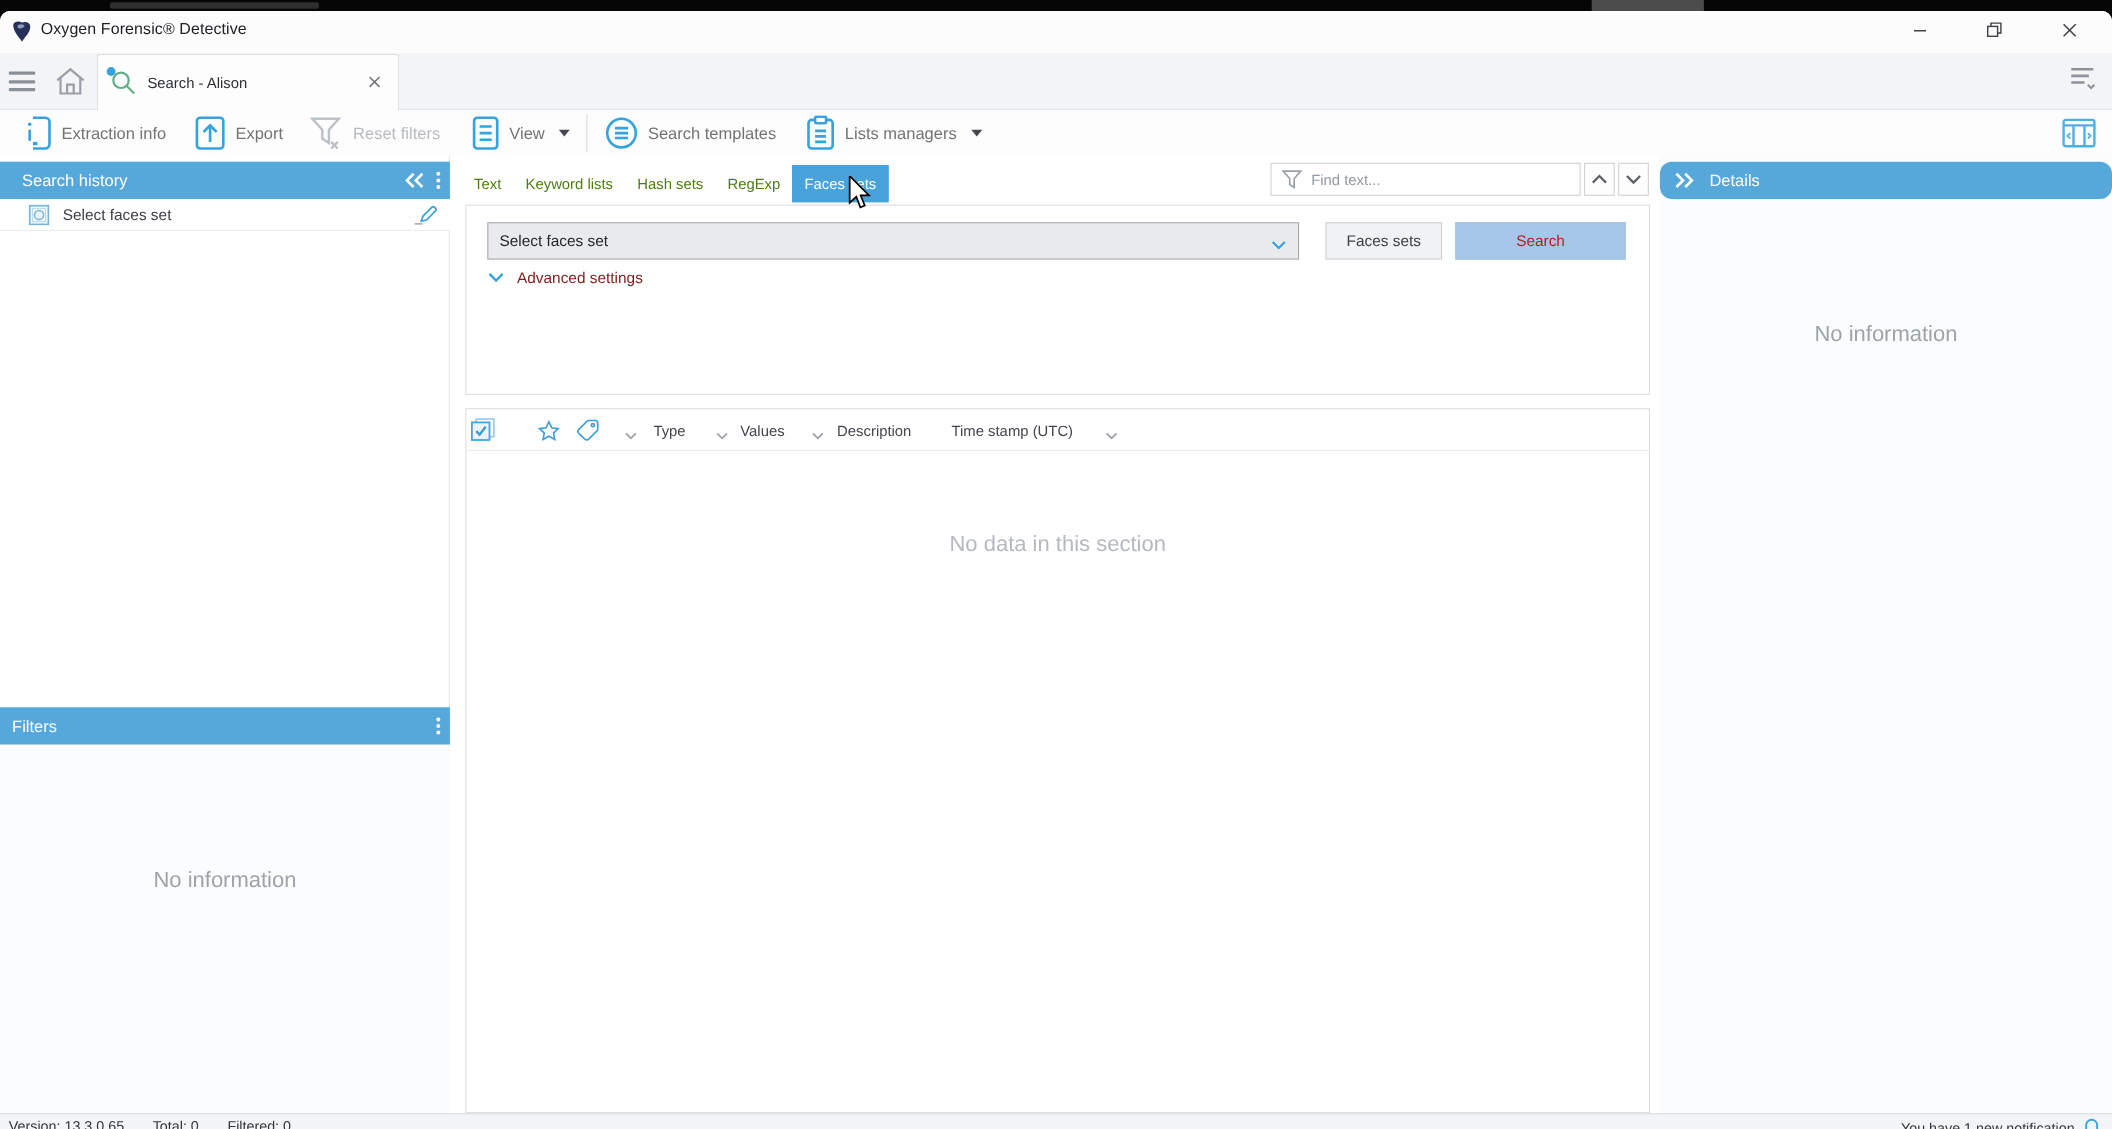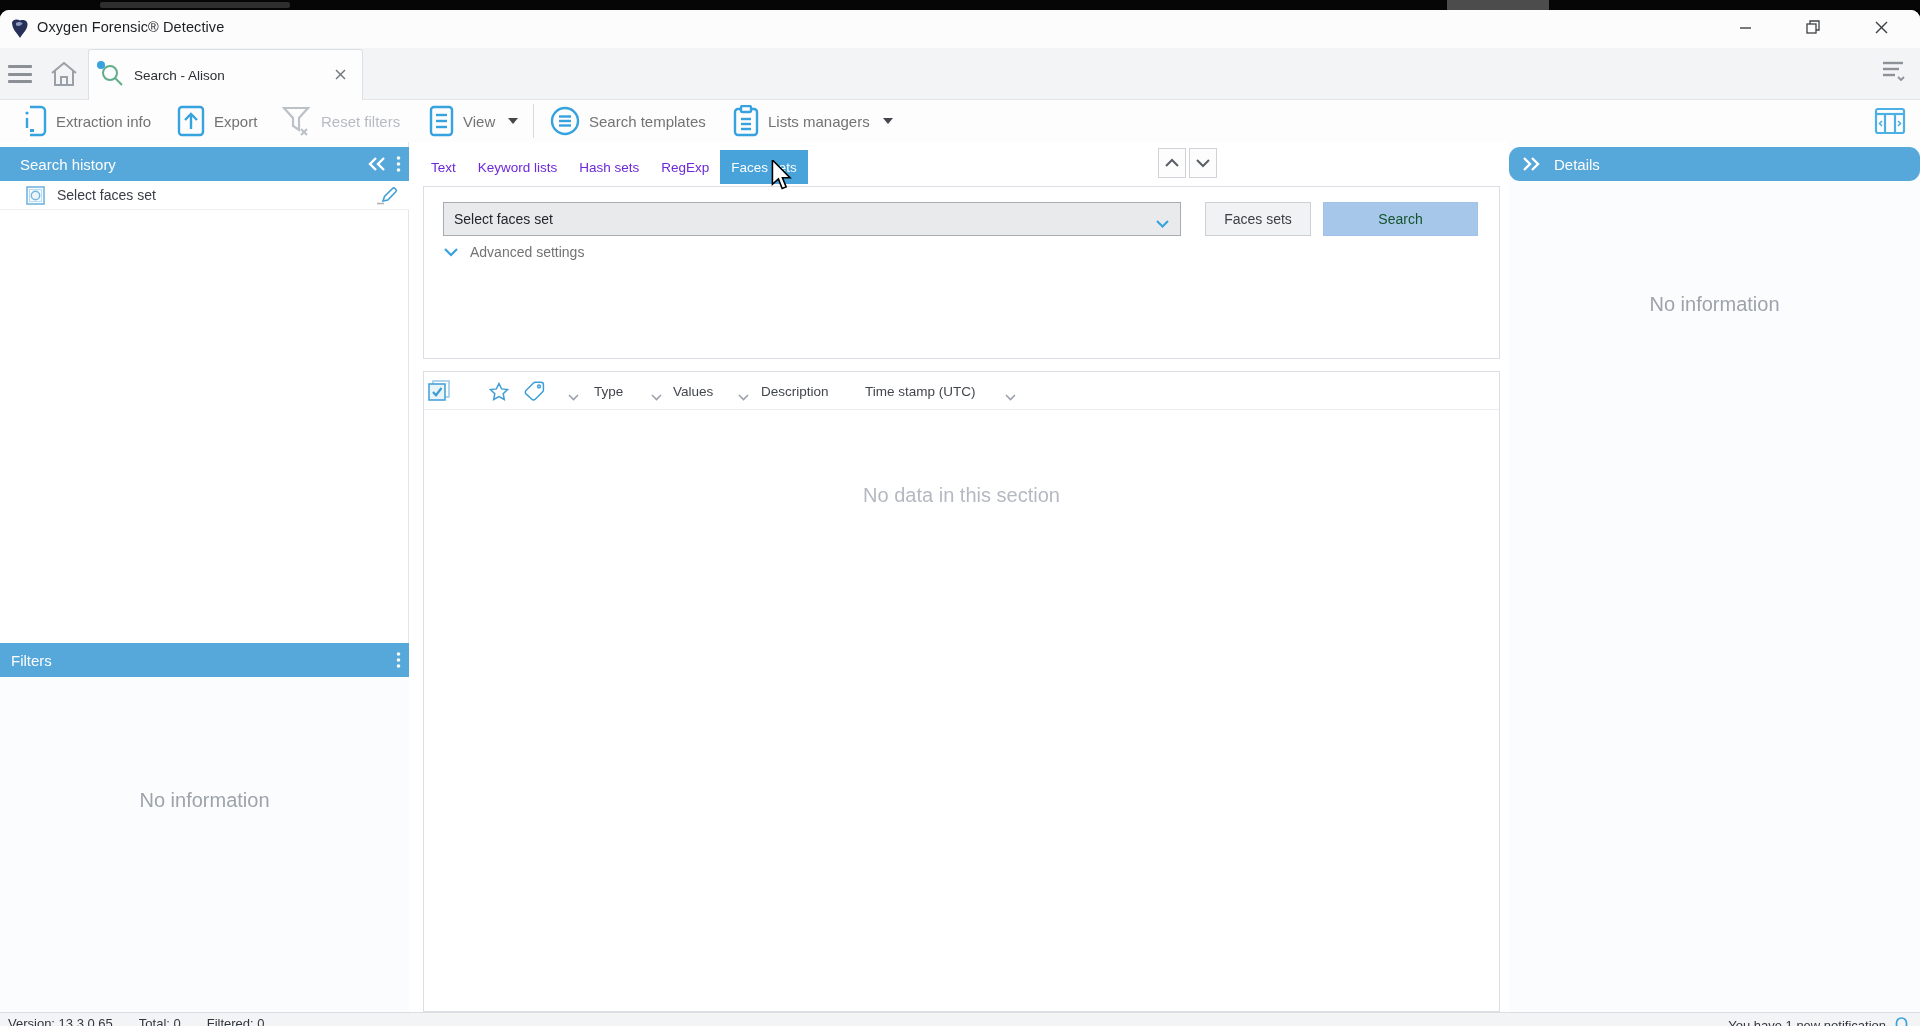--- a/index.html
+++ b/index.html
@@ -64,40 +64,40 @@
 
   .filters-header { left:0; top:501px; width:409px; }
   .filters-header .bh-title { margin-left:11px; }
   .filters-kebab { position:absolute; right:6px; top:8px; width:10px; height:18px; }
   .filters-body { position:absolute; left:0; top:535px; width:409px; height:335px; background:#fbfcfd; }
   .empty-info { width:100%; text-align:center; font-size:20px; color:#9da3ab; }
   .filters-body .empty-info { position:absolute; top:112px; }
 
   
   .search-tabs { position:absolute; left:420px; top:8px; height:34px; display:flex; }
-  .search-tab { height:34px; display:flex; align-items:center; padding:0 11px; font-size:13.5px; color:#6d28d9; }
+  .search-tab { height:34px; display:flex; align-items:center; padding:0 11px; font-size:13.5px; color:#4d7c0f; }
   .search-tab.active { background:#47a3d9; color:#fdfefe; }
 
   .find-group { position:absolute; left:1155px; top:6px; height:30px; display:flex; }
   .find-box { width:282px; height:30px; border:1px solid #cfd3d8; background:#fff; display:flex; align-items:center; }
   .find-box .ff-icon { margin-left:9px; color:#9aa0a8; display:flex; }
   .find-input { border:none; outline:none; background:transparent; margin-left:8px; width:230px; font-size:13.5px; color:#3b3f45; font-family:"Liberation Sans", sans-serif; }
   .find-input::placeholder { color:#9199a3; opacity:1; }
   .find-nav { width:28px; height:30px; margin-left:3px; border:1px solid #cfd3d8; background:#fdfdfe; display:flex; align-items:center; justify-content:center; color:#5a5f66; }
 
   
   .form-panel { position:absolute; left:423px; top:44px; width:1077px; height:173px; background:#fff; border:1px solid #dbdee2; }
   .faces-select { position:absolute; left:19px; top:15px; width:738px; height:34px; background:#e9eaeb; border:1px solid #a8acb1; display:flex; align-items:center; }
   .faces-select .sel-value { margin-left:10px; font-size:14px; color:#24262a; }
   .faces-select .sel-caret { position:absolute; right:10px; top:12px; }
   .btn { position:absolute; top:15px; height:34px; display:flex; align-items:center; justify-content:center; font-size:14px; }
   .btn-faces-sets { left:781px; width:106px; background:#f1f2f4; border:1px solid #cdd0d4; color:#3c4045; }
-  .btn-search { left:899px; width:155px; background:#a6c7e9; border:1px solid #a0c2e6; color:#14532d; }
+  .btn-search { left:899px; width:155px; background:#a6c7e9; border:1px solid #a0c2e6; color:#b91c1c; }
   .advanced-row { position:absolute; left:19px; top:54px; height:22px; display:flex; align-items:center; gap:11px; }
-  .advanced-label { font-size:14px; color:#737373; }
+  .advanced-label { font-size:14px; color:#7f1d1d; }
   .slider-row { position:absolute; left:19px; top:108px; height:26px; width:900px; }
   .slider-label { position:absolute; left:0; top:4px; font-size:14px; color:#212329; }
   .slider-track { position:absolute; left:160px; top:11px; width:261px; height:4px; background:#d8dadd; border-radius:2px; }
   .slider-thumb { position:absolute; left:168px; top:2px; width:22px; height:22px; border-radius:50%; background:#4aa6e0; }
   .slider-value { position:absolute; left:444px; top:4px; font-size:14px; color:#212329; }
 
   
   .table-panel { position:absolute; left:423px; top:229px; width:1077px; height:641px; background:#fff; border:1px solid #dbdee2; }
   .tbl-header { position:absolute; left:0; top:0; width:1075px; height:38px; border-bottom:1px solid #eaecef; }
   .th-item { position:absolute; top:0; height:38px; display:flex; align-items:center; font-size:13.5px; color:#42464c; }
@@ -337,20 +337,28 @@
           </div>
         <div class="search-tab">
             <span>RegExp</span>
           </div>
         <div class="search-tab active">
             <span>Faces sets</span>
           </div>
       </div>
 
       <div class="find-group">
+        <div class="find-box">
+          <span class="ff-icon">
+            <svg width="19" height="19" viewBox="0 0 19 19" fill="none" stroke="#9aa0a8" stroke-width="1.5">
+                <path d="M1.5 1.5 H17.5 L11.5 8.5 V16.5 L7.5 13.8 V8.5 Z"></path>
+              </svg>
+          </span>
+          <input class="find-input" placeholder="Find text..." style="">
+        </div>
         <div class="find-nav">
           <svg width="16" height="12" viewBox="0 0 16 12" fill="none" stroke="#5a5f66" stroke-width="2">
               <path d="M2 9 L8 3 L14 9"></path>
             </svg>
         </div>
         <div class="find-nav">
           <svg width="16" height="12" viewBox="0 0 16 12" fill="none" stroke="#5a5f66" stroke-width="2">
               <path d="M2 3 L8 9 L14 3"></path>
             </svg>
         </div>

